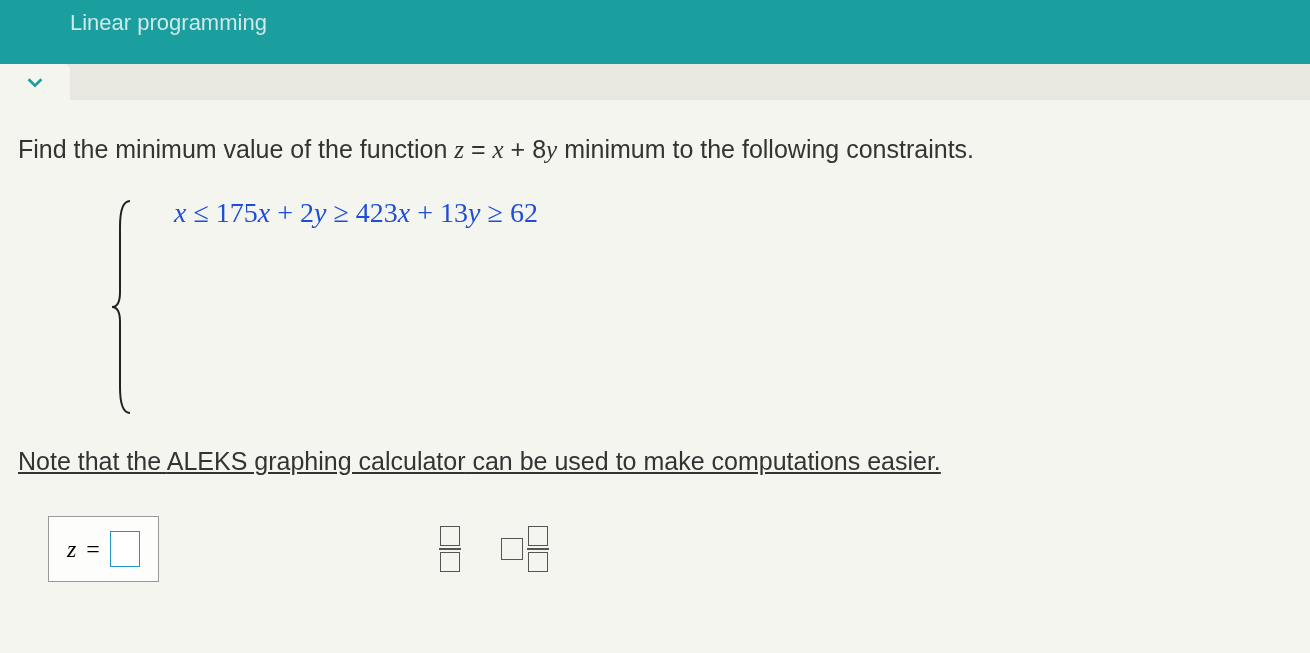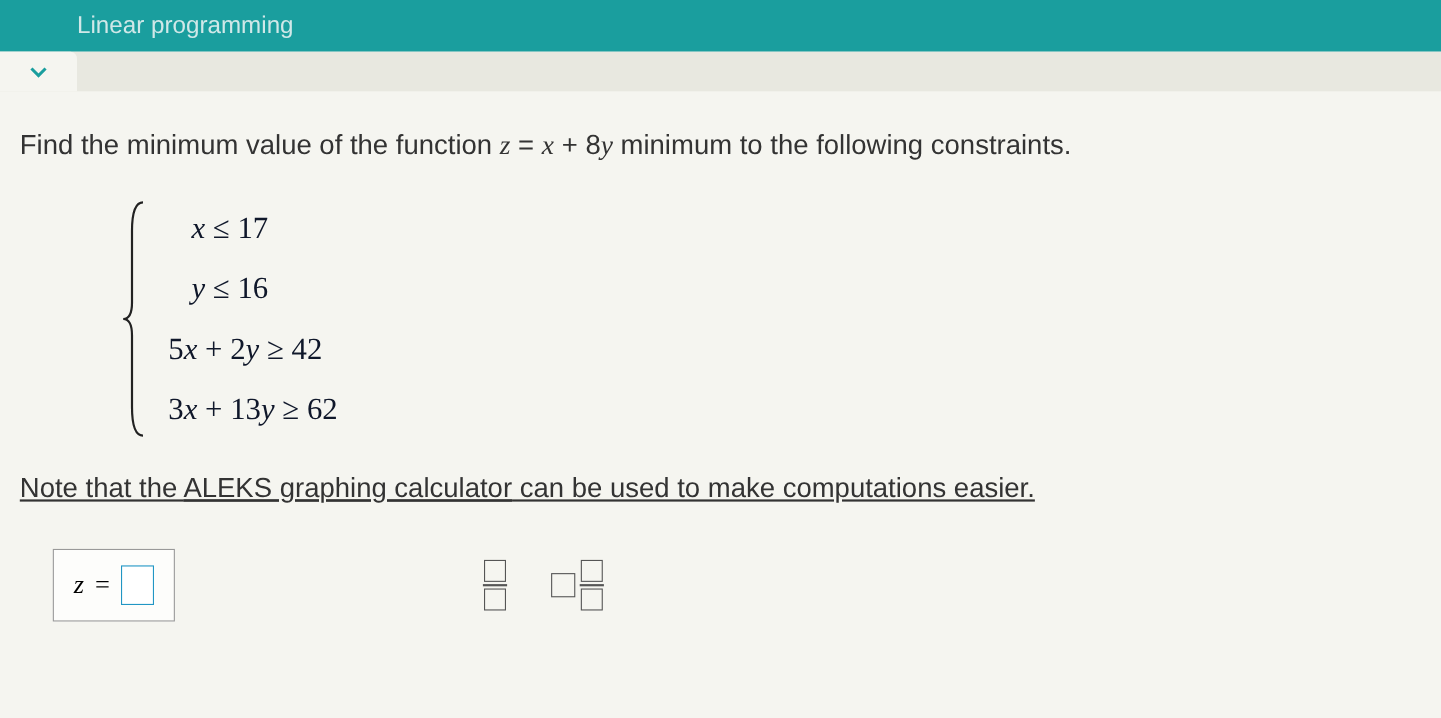--- a/index.html
+++ b/index.html
@@ -10,21 +10,21 @@
     body {
       font-family: Arial, Helvetica, sans-serif;
       background: #f5f5f0;
       width: 1310px;
       height: 653px;
       overflow: hidden;
     }
     .header-bar {
       background: #1a9e9e;
       color: #d0e8e8;
-      padding: 10px 20px 11px 70px;
+      padding: 10px 20px 28px 70px;
       font-size: 22px;
       font-weight: 400;
     }
     .tab-area {
       background: #e8e8e0;
       height: 36px;
       position: relative;
     }
     .tab {
       position: absolute;
@@ -65,26 +65,26 @@
       margin-left: 90px;
       margin-bottom: 30px;
       height: 220px;
     }
     .brace {
       width: 30px;
       height: 220px;
     }
     .constraints-list {
       display: flex;
-      flex-direction: column;
+      flex-direction: row;
       justify-content: space-around;
       padding-left: 15px;
       font-family: 'Times New Roman', serif;
       font-size: 28px;
-      color: #0f172a;
+      color: #1d4ed8;
     }
     .constraints-list div {
       font-style: italic;
     }
     .constraints-list .num {
       font-style: normal;
     }
     .note-text {
       font-size: 25px;
       color: #333;
@@ -176,23 +176,20 @@
     <span>Find the minimum value of the function </span><span class="math-var">z</span><span> = </span><span class="math-var">x</span><span> + </span><span>8</span><span class="math-var">y</span><span> minimum to the following constraints.</span>
   </p>
 
   <div class="constraints-block">
     <svg class="brace" viewBox="0 0 30 220" preserveAspectRatio="none">
       <path d="M 22 4 Q 12 4 12 30 L 12 95 Q 12 110 4 110 Q 12 110 12 125 L 12 190 Q 12 216 22 216" stroke="#222" stroke-width="2" fill="none"></path>
     </svg>
     <div class="constraints-list">
       <div>
         &nbsp;&nbsp;&nbsp;<span>x</span><span class="num"> ≤ </span><span class="num">17</span>
-      </div>
-      <div>
-        &nbsp;&nbsp;&nbsp;<span>y</span><span class="num"> ≤ </span><span class="num">16</span>
       </div>
       <div>
         <span class="num">5</span><span>x</span><span class="num"> + </span><span class="num">2</span><span>y</span><span class="num"> ≥ </span><span class="num">42</span>
       </div>
       <div>
         <span class="num">3</span><span>x</span><span class="num"> + </span><span class="num">13</span><span>y</span><span class="num"> ≥ </span><span class="num">62</span>
       </div>
     </div>
   </div>
 

